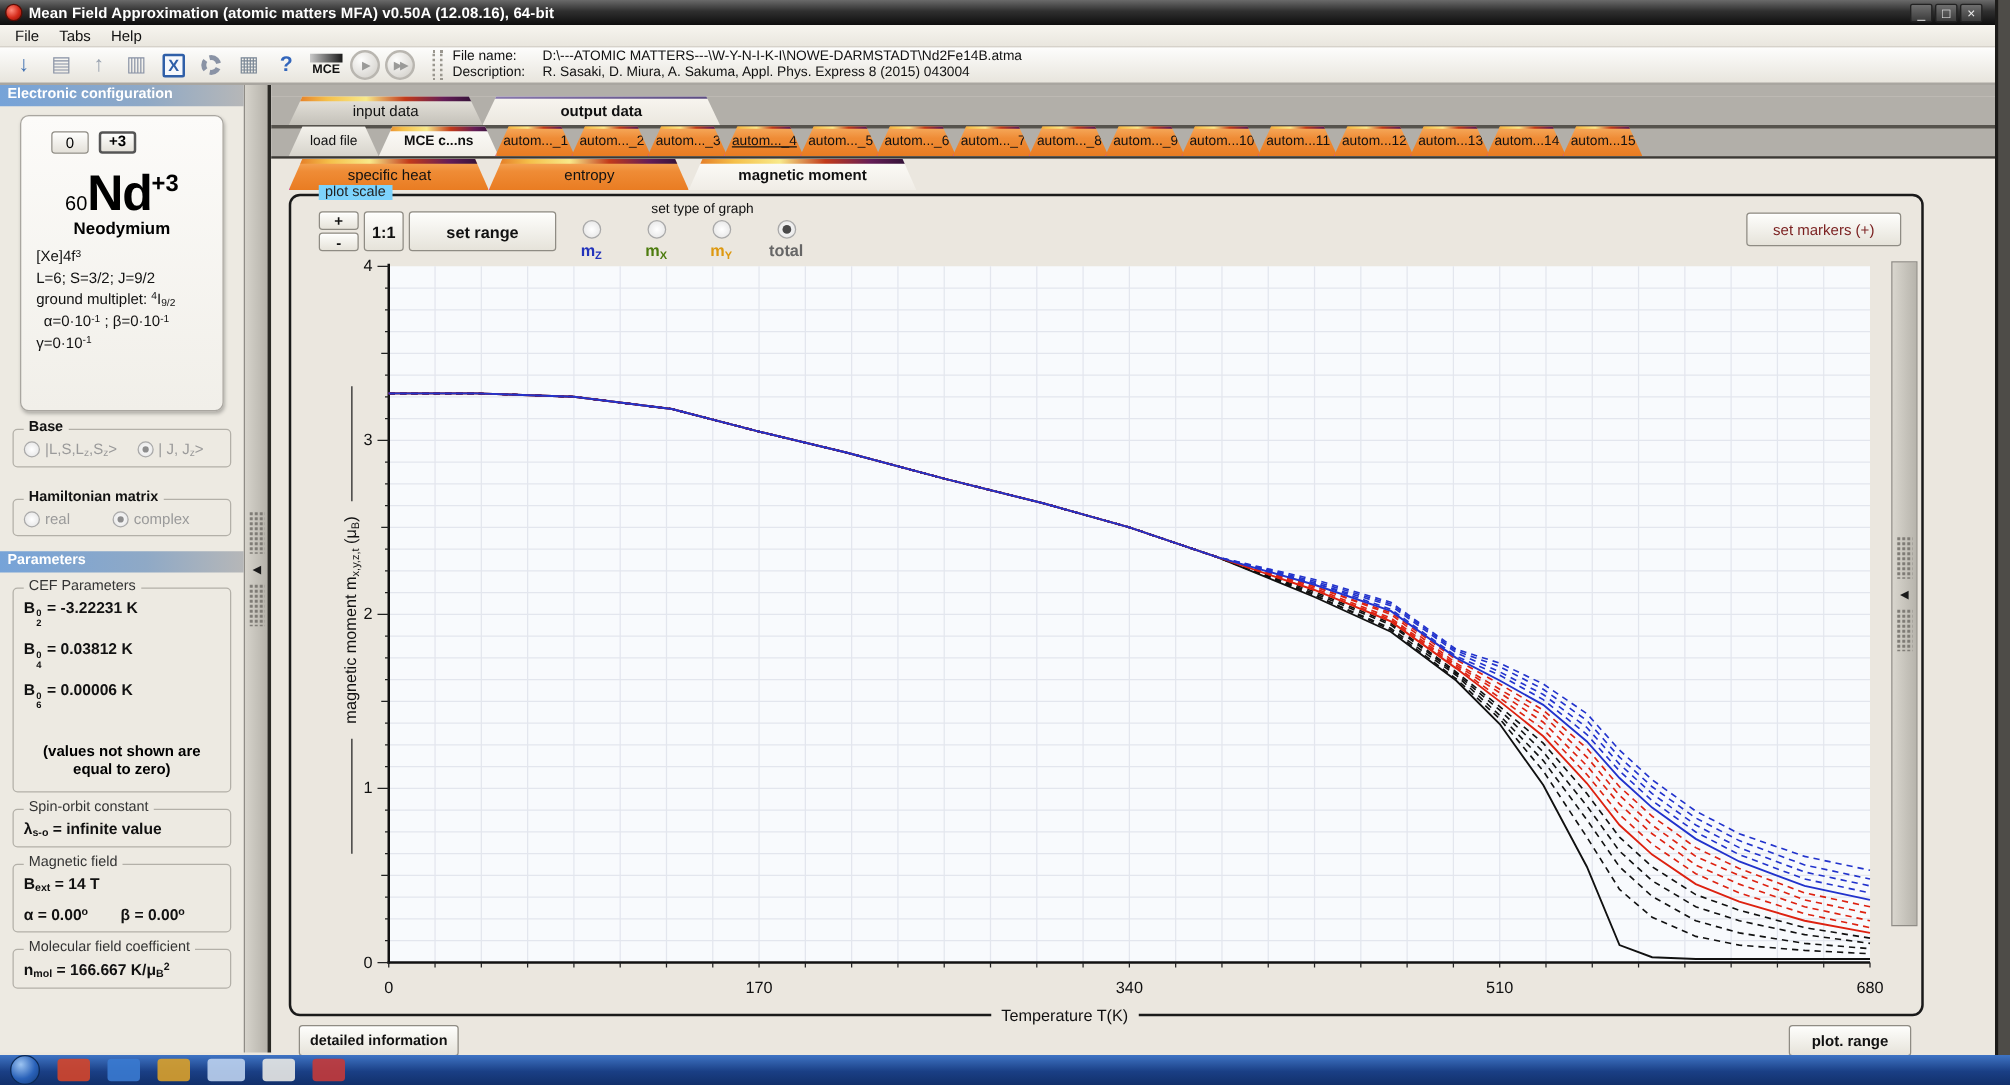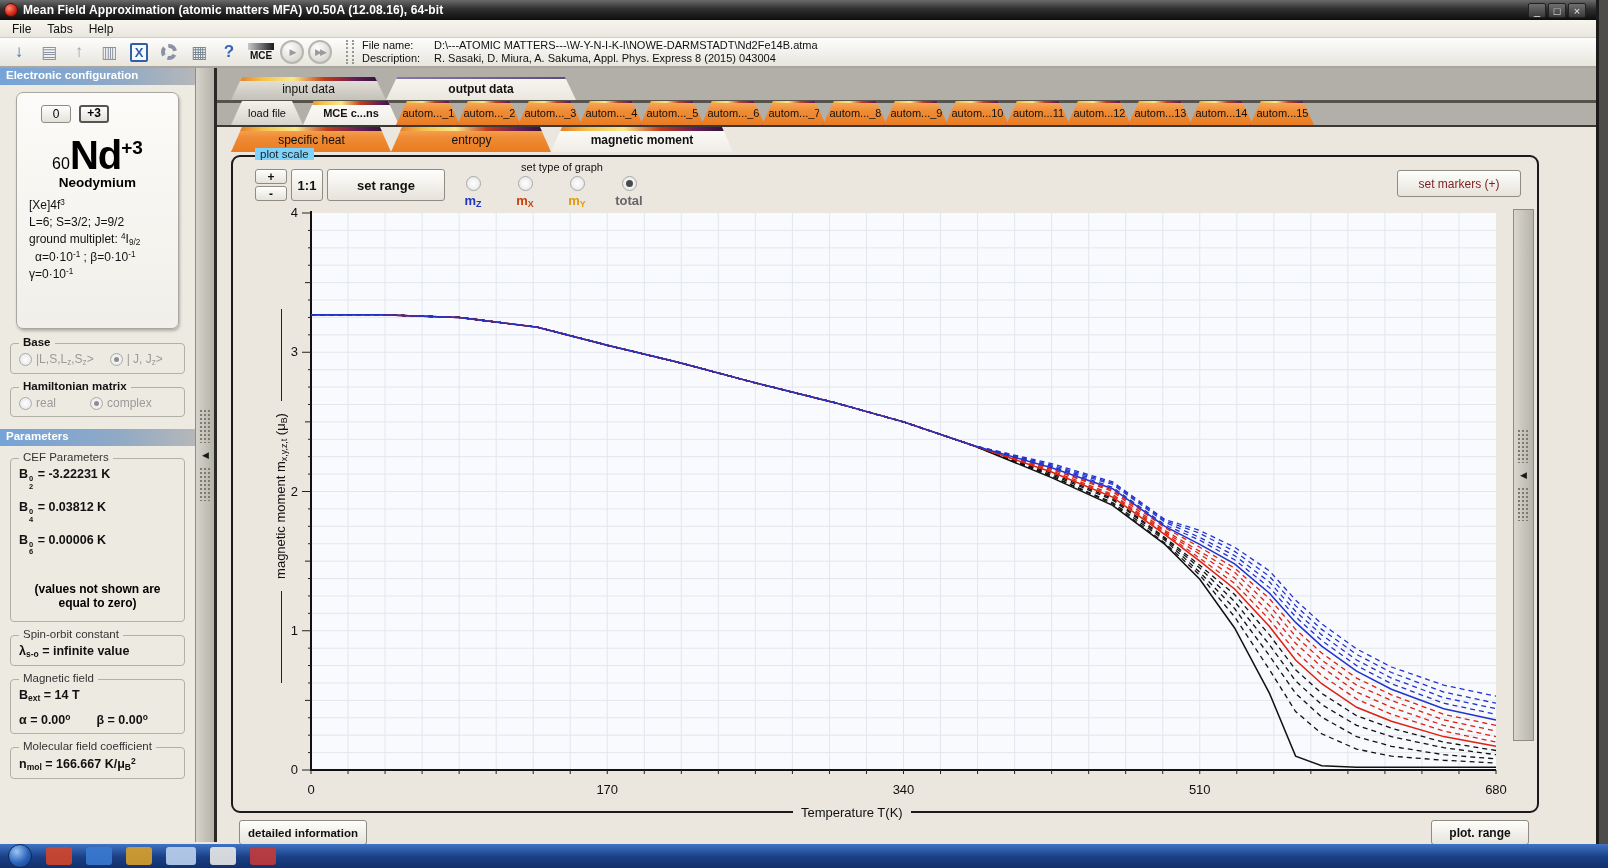--- a/index.html
+++ b/index.html
@@ -251,21 +251,21 @@
               <span class="radio"></span>
               <span><span>|L,S,L</span><span class="sub">z</span><span>,S</span><span class="sub">z</span><span>&gt;</span></span>
             </div>
             <div class="ropt">
               <span class="radio sel"></span>
               <span><span>| J, J</span><span class="sub">z</span><span>&gt;</span></span>
             </div>
           </div>
       </div>
 
-      <div class="fset" style="margin-top:13px;">
+      <div class="fset" style="margin-top:25px;">
         <span class="legend b">Hamiltonian matrix</span>
         <div class="radiorow" style="gap:34px;">
             <div class="ropt">
               <span class="radio"></span>
               <span><span>real</span></span>
             </div>
             <div class="ropt">
               <span class="radio sel"></span>
               <span><span>complex</span></span>
             </div>
@@ -349,21 +349,21 @@
           <div class="tab t-orange2" style="width: 64px; height: 24px; font-size: 11px; margin-left: -3px;">
             <span class="stripe" style="height: 2px;"></span>
             <span style="position: relative;">autom..._2</span>
           </div>
           <div class="tab t-orange2" style="width: 64px; height: 24px; font-size: 11px; margin-left: -3px;">
             <span class="stripe" style="height: 2px;"></span>
             <span style="position: relative;">autom..._3</span>
           </div>
           <div class="tab t-orange2" style="width: 64px; height: 24px; font-size: 11px; margin-left: -3px;">
             <span class="stripe" style="height: 2px;"></span>
-            <span style="position: relative;">autom..._4</span>
+            <span style="position: relative; text-decoration: underline;">autom..._4</span>
           </div>
           <div class="tab t-orange2" style="width: 64px; height: 24px; font-size: 11px; margin-left: -3px;">
             <span class="stripe" style="height: 2px;"></span>
             <span style="position: relative;">autom..._5</span>
           </div>
           <div class="tab t-orange2" style="width: 64px; height: 24px; font-size: 11px; margin-left: -3px;">
             <span class="stripe" style="height: 2px;"></span>
             <span style="position: relative;">autom..._6</span>
           </div>
           <div class="tab t-orange2" style="width: 64px; height: 24px; font-size: 11px; margin-left: -3px;">
@@ -428,21 +428,21 @@
 
         <div class="gtypes">
           <div class="gtlabel">set type of graph</div>
           <div class="gtrow">
               <div class="gopt">
                 <span class="radio"></span>
                 <div class="glab" style="color: rgb(34, 51, 187);"><span>m</span><span class="sub">Z</span></div>
               </div>
               <div class="gopt">
                 <span class="radio"></span>
-                <div class="glab" style="color: #c2410c;"><span>m</span><span class="sub">X</span></div>
+                <div class="glab" style="color: #4d7c0f;"><span>m</span><span class="sub">X</span></div>
               </div>
               <div class="gopt">
                 <span class="radio"></span>
                 <div class="glab" style="color: rgb(221, 153, 17);"><span>m</span><span class="sub">Y</span></div>
               </div>
               <div class="gopt">
                 <span class="radio sel"></span>
                 <div class="glab" style="color: rgb(102, 102, 102);"><span>total</span></div>
               </div>
             </div>

